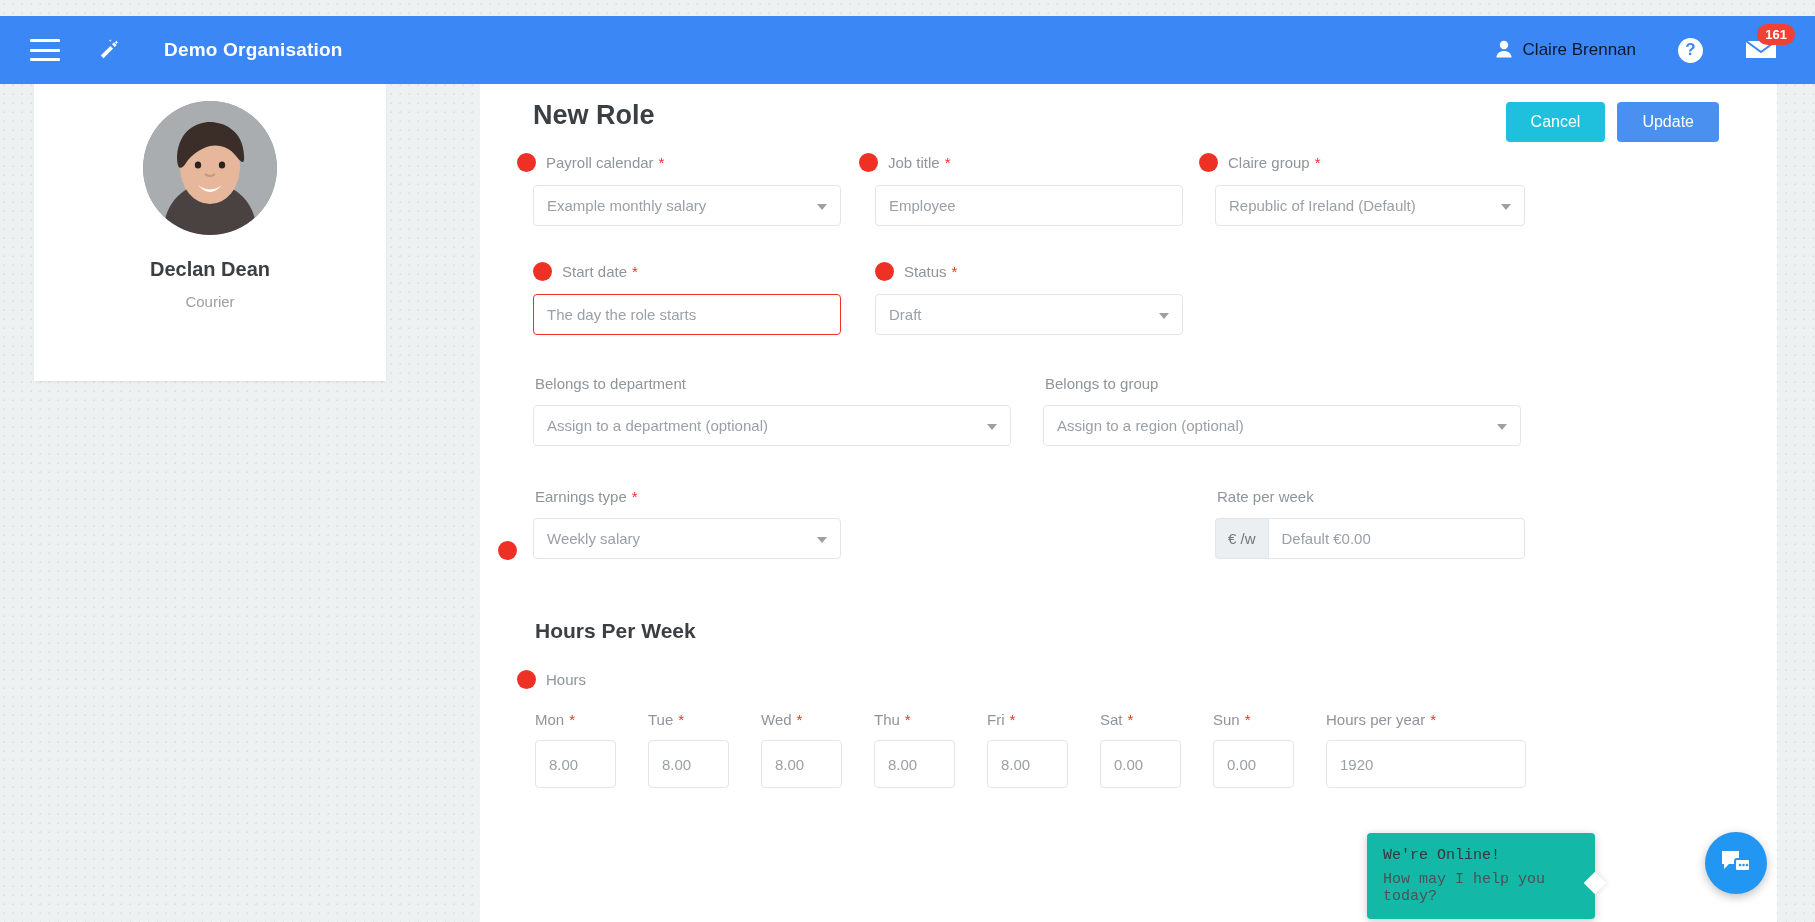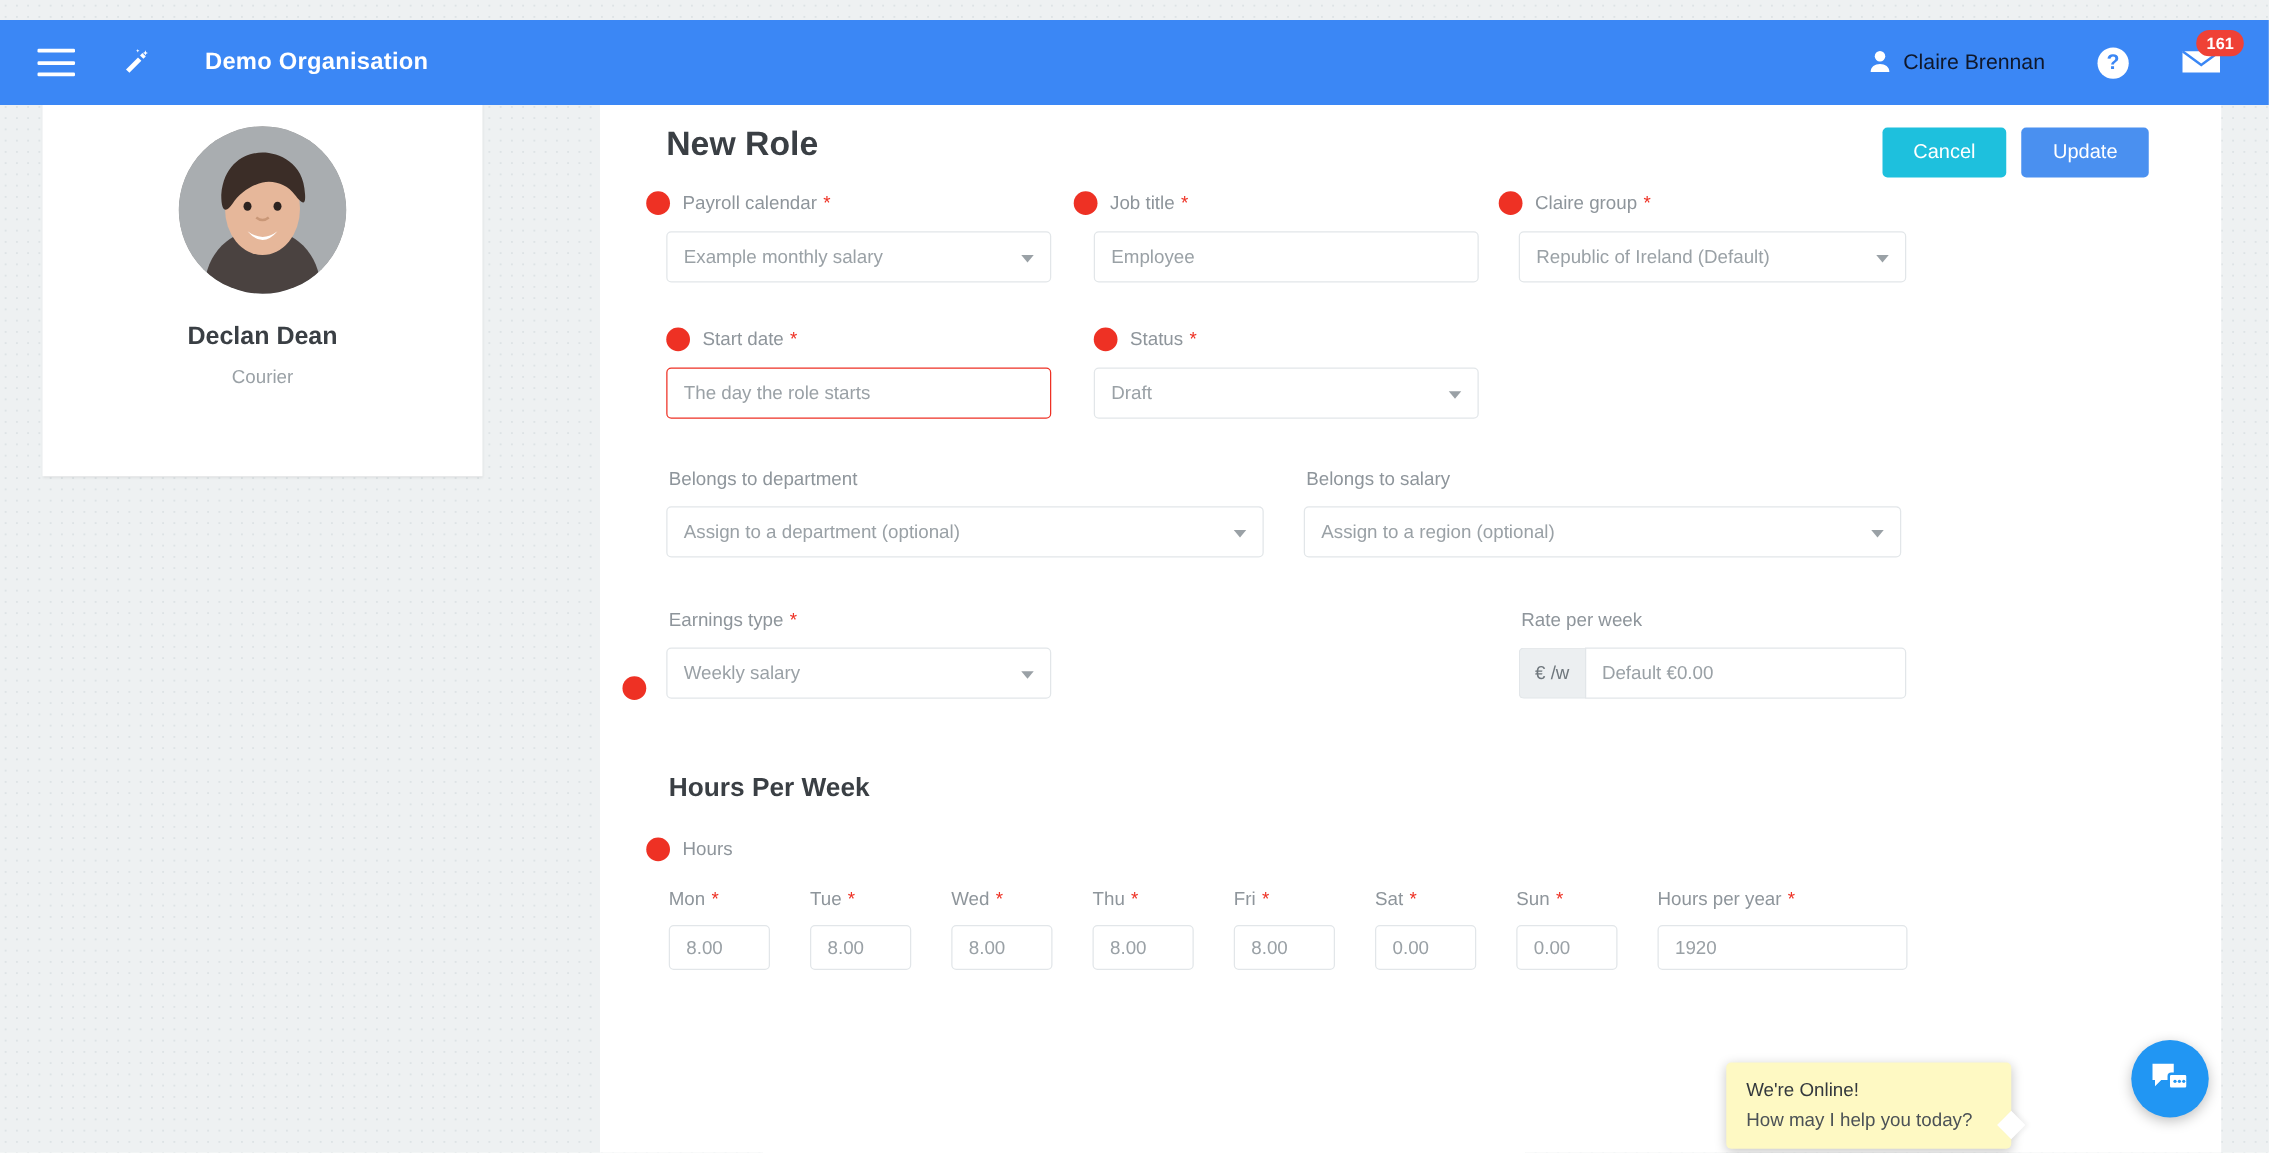--- a/index.html
+++ b/index.html
@@ -184,30 +184,31 @@
   }
   .hours-label {
     margin-top: 27px; margin-left: -16px;
     font-size: 15px; color: #8e959b;
     display: flex; align-items: center;
   }
   .days { display: flex; margin-top: 22px; margin-left: 2px; }
   .day { width: 81px; margin-right: 32px; }
   .day:last-child { width: 200px; margin-right: 0; }
   .day .label { margin-bottom: 12px; margin-left: 0; }
-  .day .control { height: 36px; }
+  .day .control { height: 48px; }
 
   
   .chat-bubble {
-    position: absolute; right: 206px; bottom: 3px;
+    position: absolute; right: 220px; bottom: 3px;
     width: 228px;
-    background: #fef9c3; border-radius: 4px;
+    background: #14b8a6; border-radius: 4px;
     box-shadow: 0 2px 9px rgba(0,0,0,.22);
     padding: 14px 16px;
     z-index: 60;
+    font-family: Liberation Mono, monospace;
   }
   .chat-bubble:after {
     content: ""; position: absolute; right: -8px; top: 42px;
     width: 16px; height: 16px; background: #fff; transform: rotate(45deg);
     box-shadow: 2px -2px 4px rgba(0,0,0,.06);
   }
   .chat-l1 { font-size: 15px; color: #33383d; margin-bottom: 7px; }
   .chat-l2 { font-size: 15px; color: #5a6view; color:#4c5256; }
   .chat-fab {
     position: absolute; right: 48px; bottom: 28px;
@@ -359,21 +360,21 @@
     <div class="row r3">
       <div class="field wcol-1">
         <div class="label">Belongs to department</div>
         <div class="control">
           <span>Assign to a department (optional)</span>
           <span class="caret"></span>
         </div>
       </div>
 
       <div class="field wcol-2">
-        <div class="label">Belongs to salary</div>
+        <div class="label">Belongs to group</div>
         <div class="control">
           <span>Assign to a region (optional)</span>
           <span class="caret"></span>
         </div>
       </div>
     </div>
 
     <div class="row r4">
       <div class="field earn">
         <div class="label">

